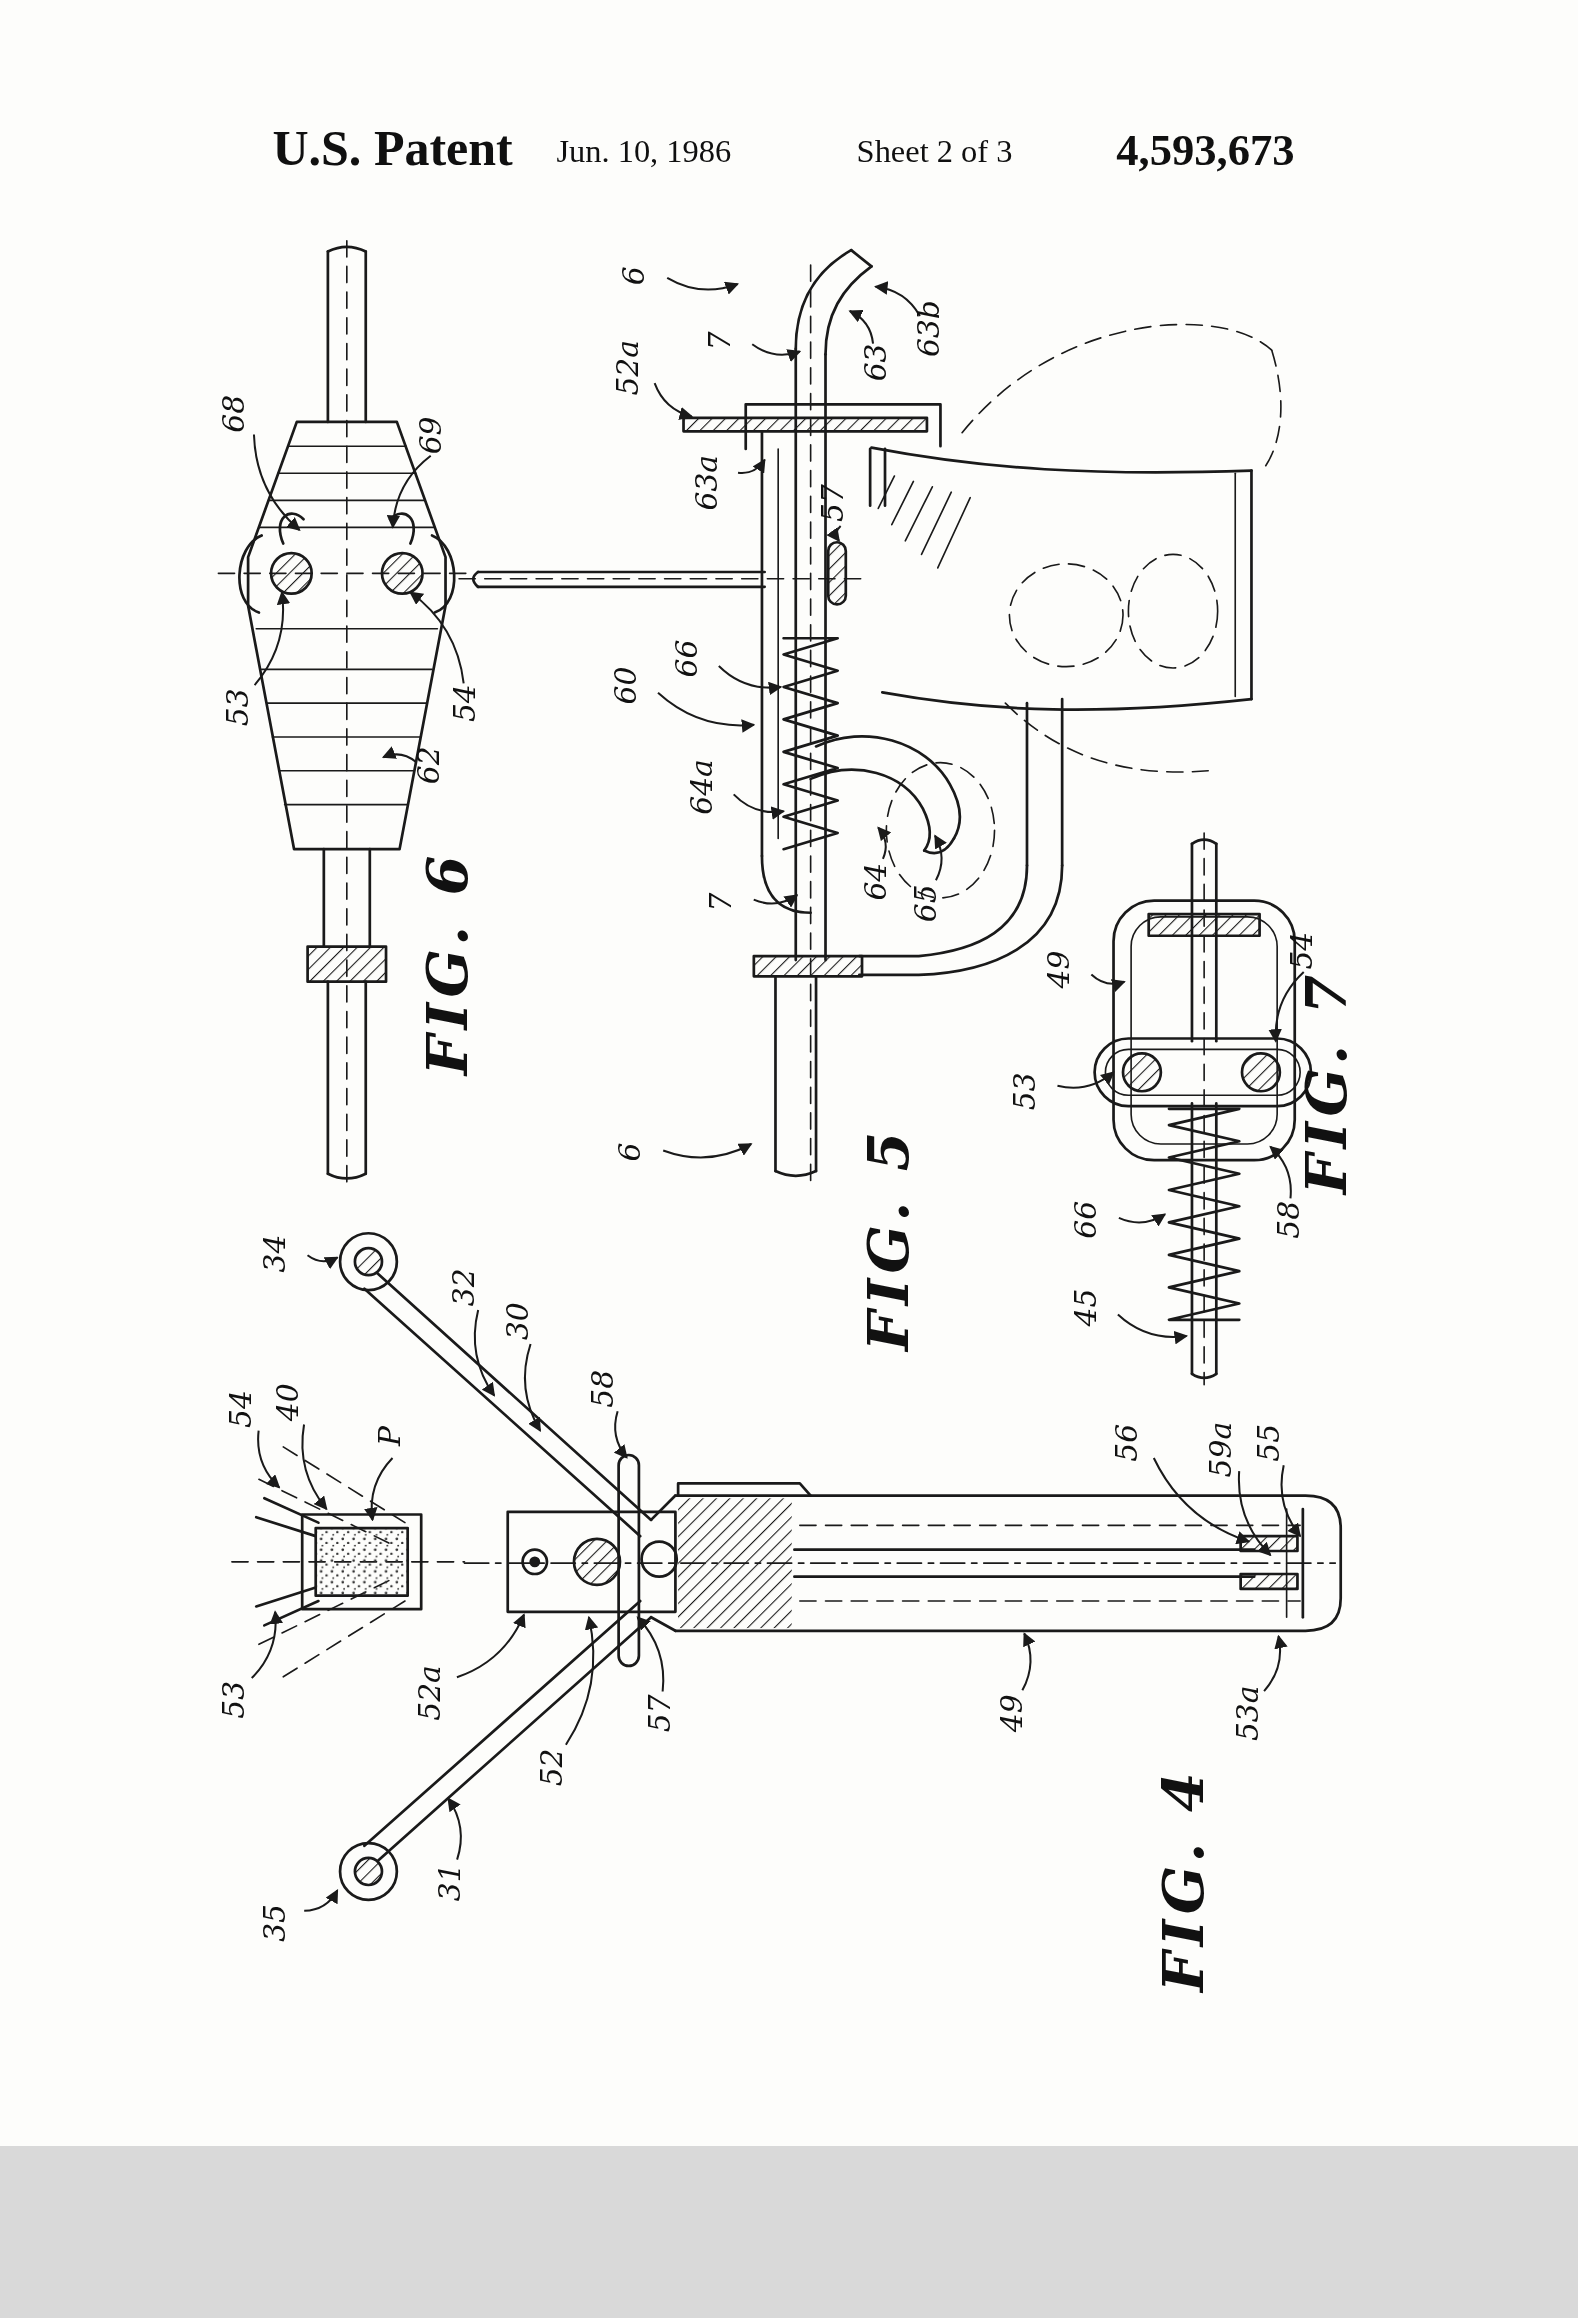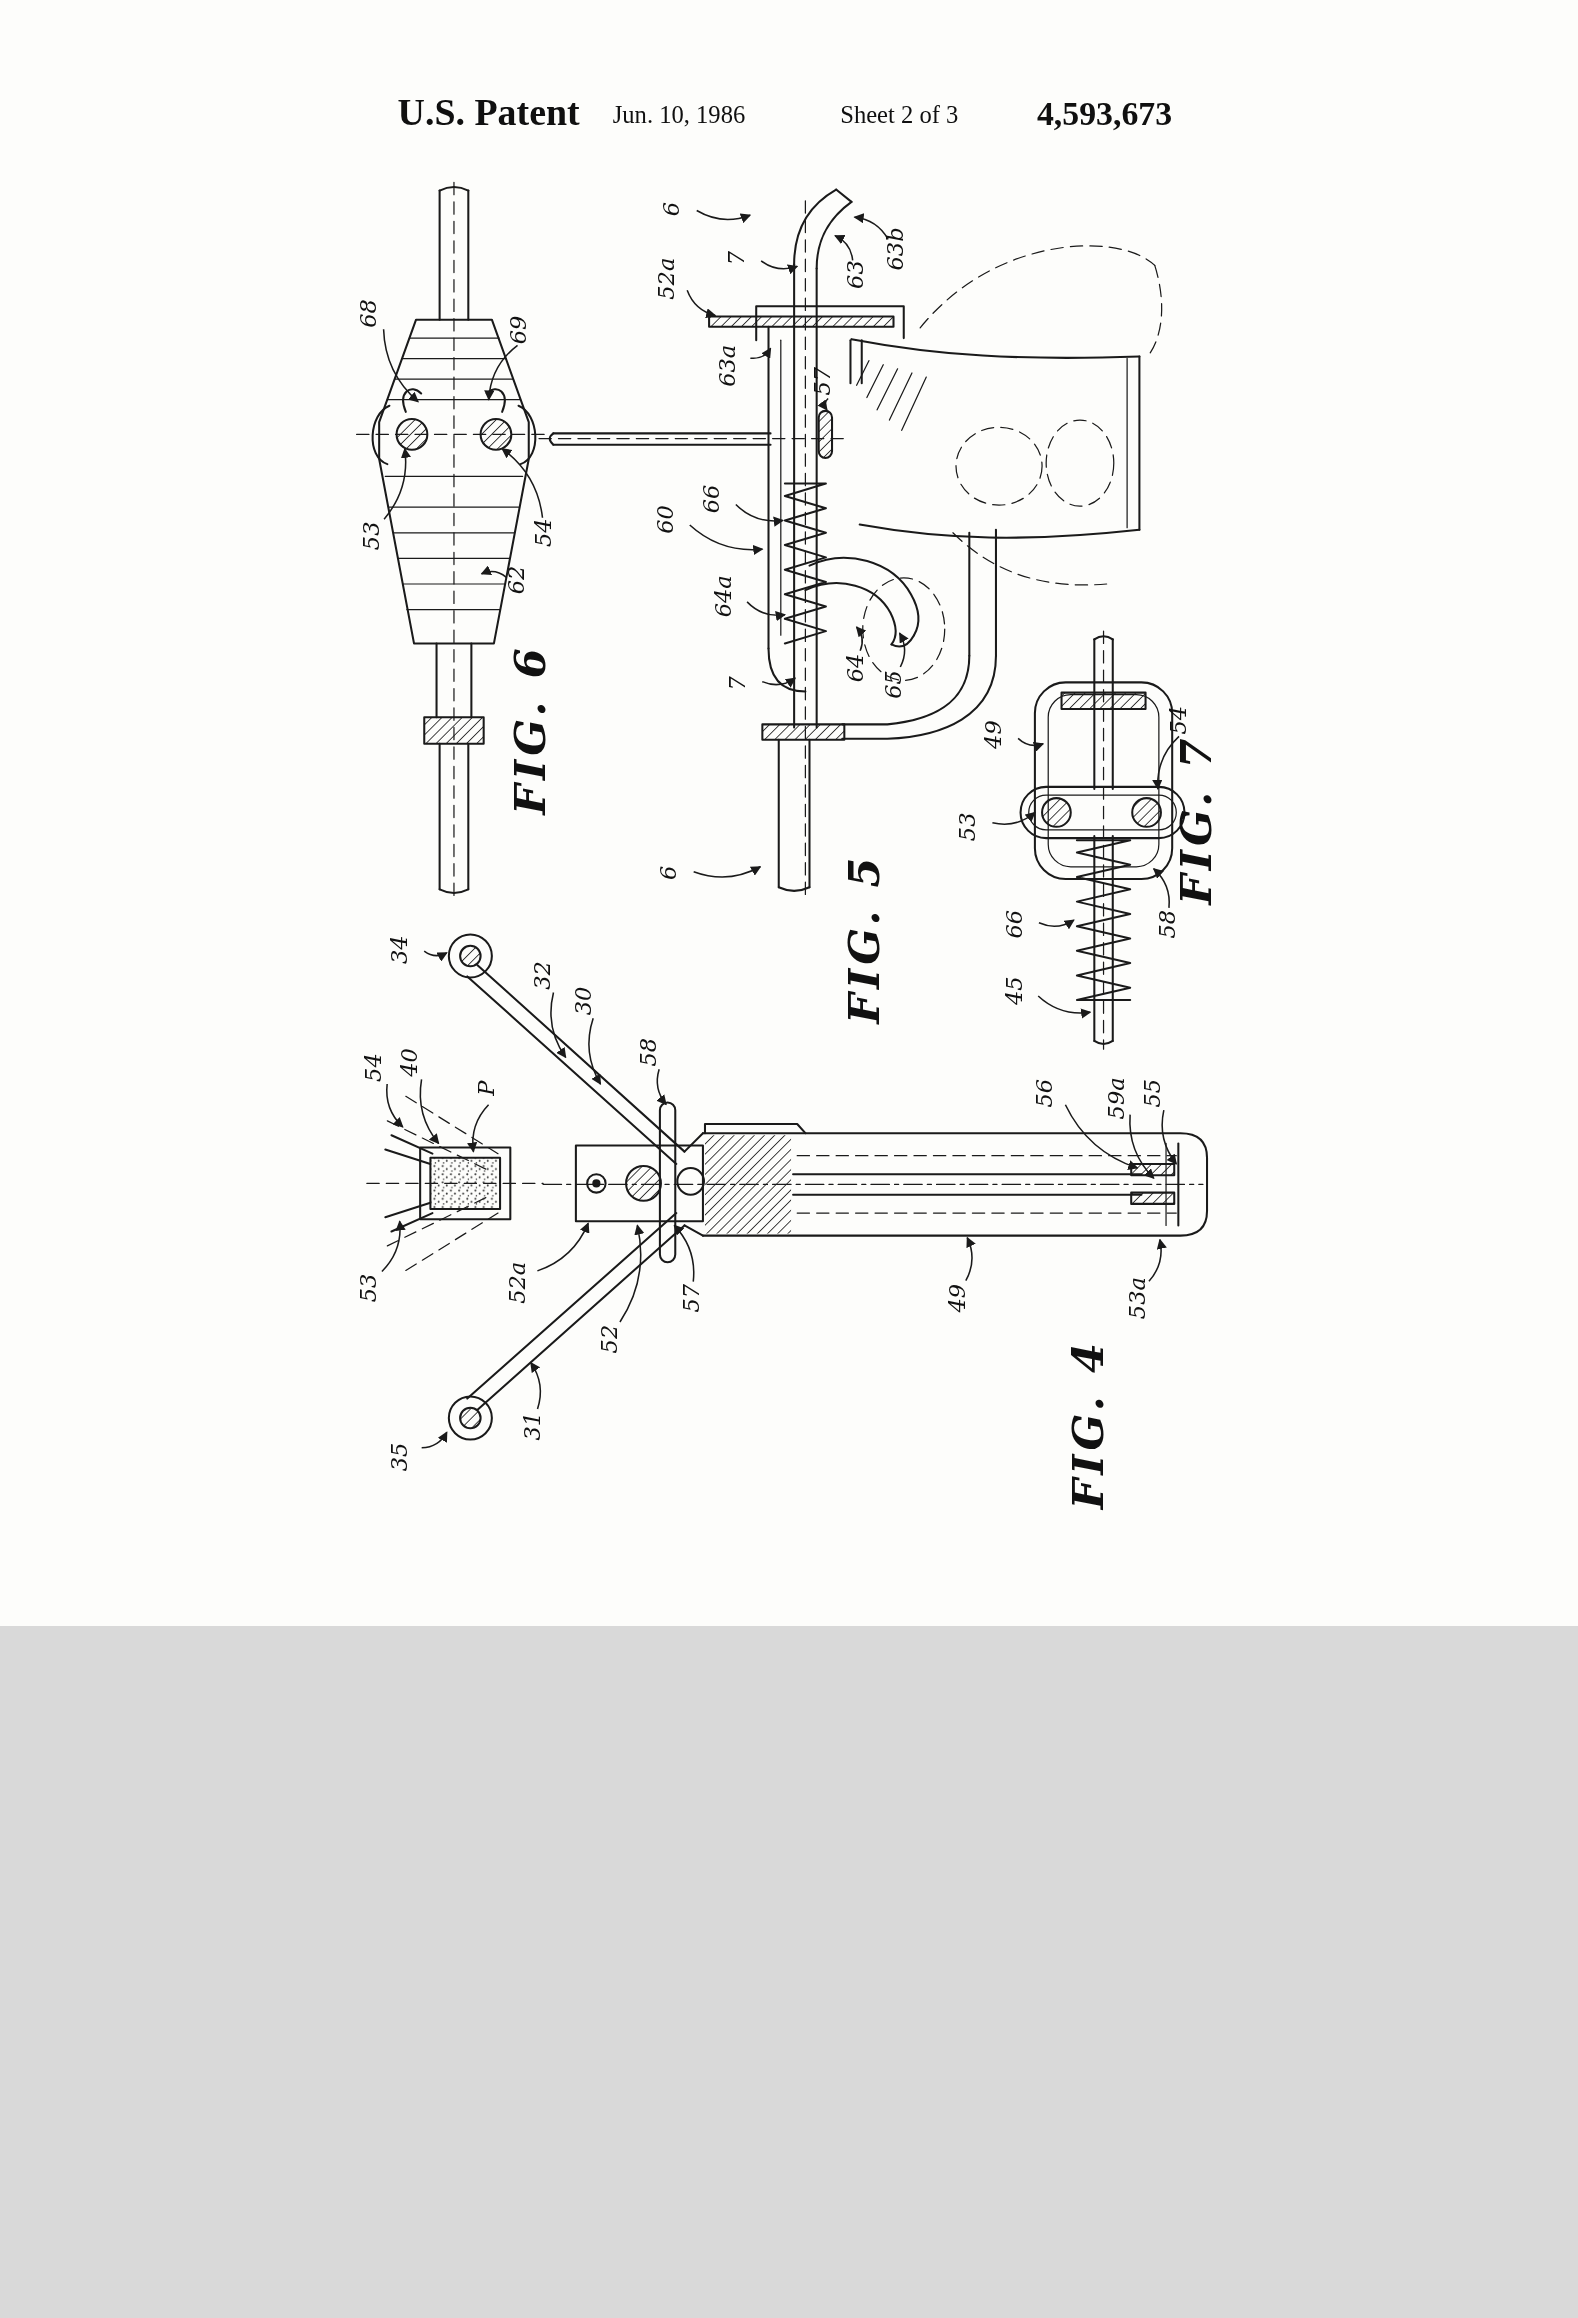--- a/index.html
+++ b/index.html
@@ -1,18 +1,18 @@
 <!DOCTYPE html>
 <html style="font-size:11px"><head>
 <meta charset="utf-8">
 <style>
   html,body{margin:0;padding:0;background:#d9d9d9;}
   .sheet{
     position:relative;
-    width:1578px;height:1626px;
+    width:1578px;height:2146px;
     margin:0 auto;
     background:#fdfdfb;
     overflow:hidden;
   }
   svg{display:block;width:100%;height:100%;}
 
   
   .draw *{stroke:#1a1a1a;stroke-width:2;stroke-linecap:round;stroke-linejoin:round;}
   .draw line,.draw path,.draw polyline,.draw ellipse{fill:none;}
   .thin{stroke-width:1.2;}

